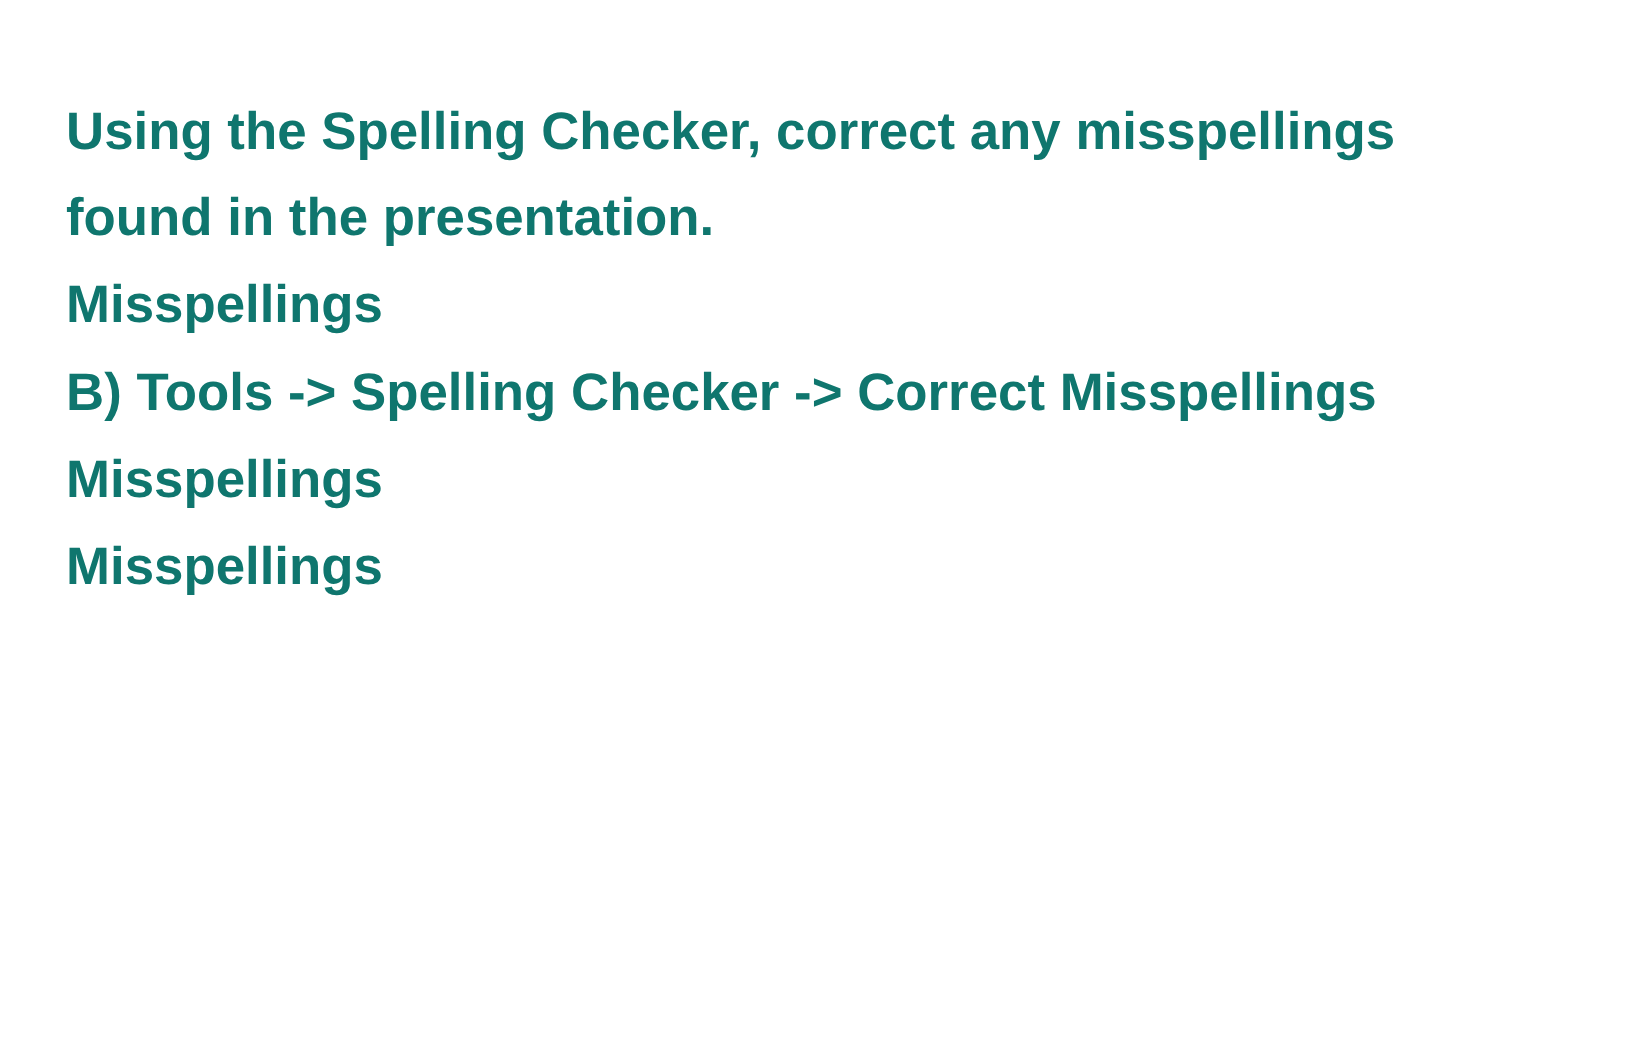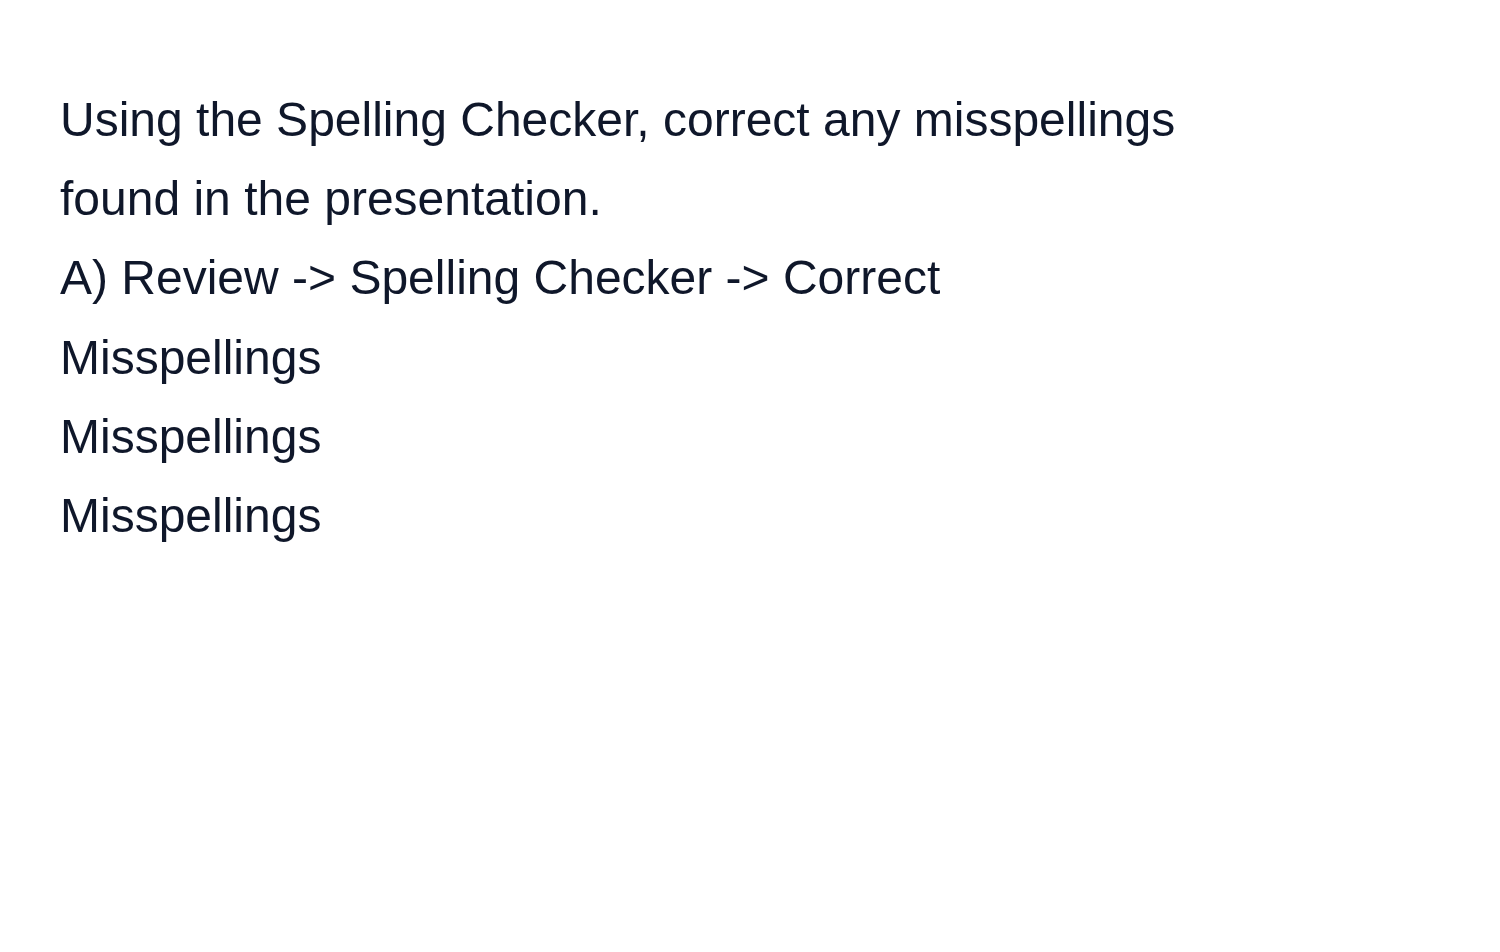--- a/index.html
+++ b/index.html
@@ -8,35 +8,35 @@
       box-sizing: border-box;
     }
     body {
       width: 1500px;
       height: 952px;
       background: #ffffff;
       font-family: -apple-system, BlinkMacSystemFont, "Segoe UI", Helvetica, Arial, sans-serif;
       padding: 80px 60px;
     }
     .content {
-      color: #0f172a;
+      color: #0f766e;
       font-size: 48px;
       line-height: 1.65;
-      font-weight: 400;
+      font-weight: 700;
     }
     .question-line {
       display: block;
     }
     .option-line {
       display: block;
     }
   </style>
 </head>
 <body>
 
 <div class="content">
   <span class="question-line">Using the Spelling Checker, correct any misspellings</span>
   <span class="question-line">found in the presentation.</span>
-  <span class="option-line">A) Review -&gt; Spelling Checker -&gt; Correct</span>
   <span class="option-line">Misspellings</span>
+  <span class="option-line">B) Tools -&gt; Spelling Checker -&gt; Correct Misspellings</span>
   <span class="option-line">Misspellings</span>
   <span class="option-line">Misspellings</span>
 </div>
 
 </body></html>

